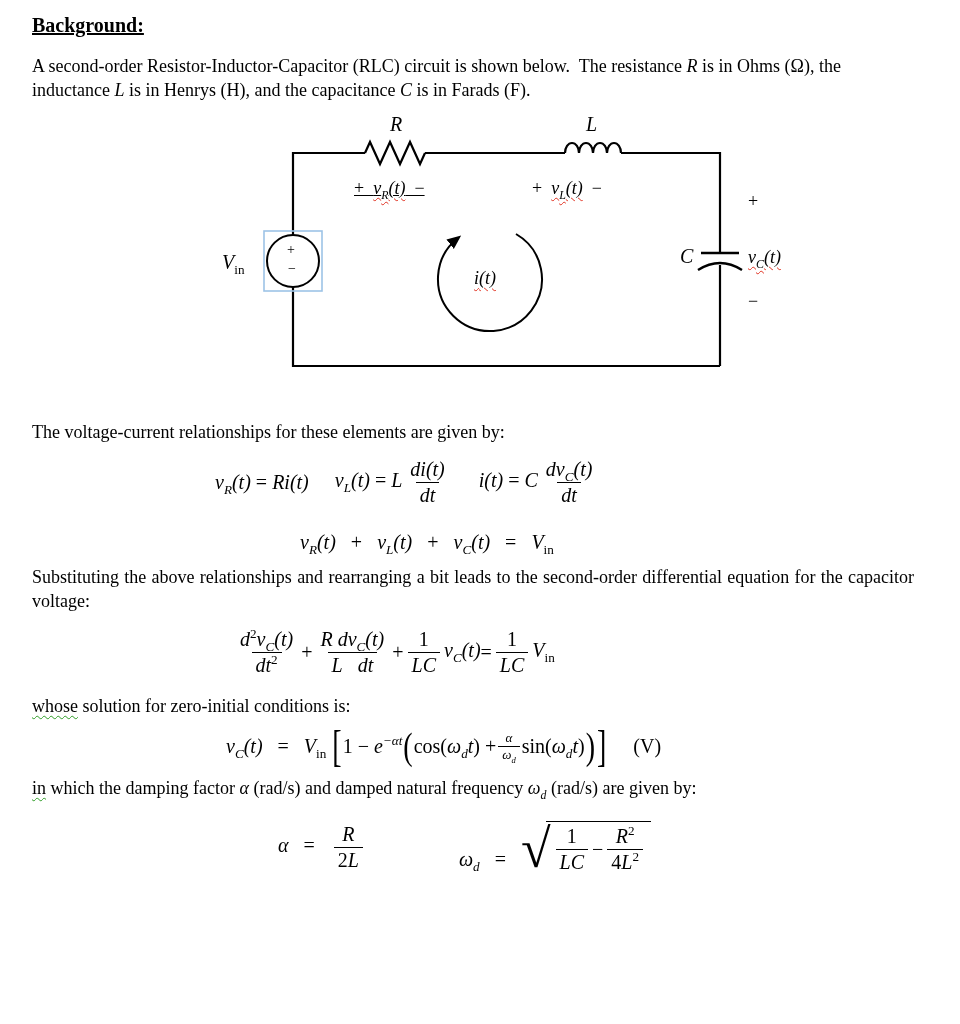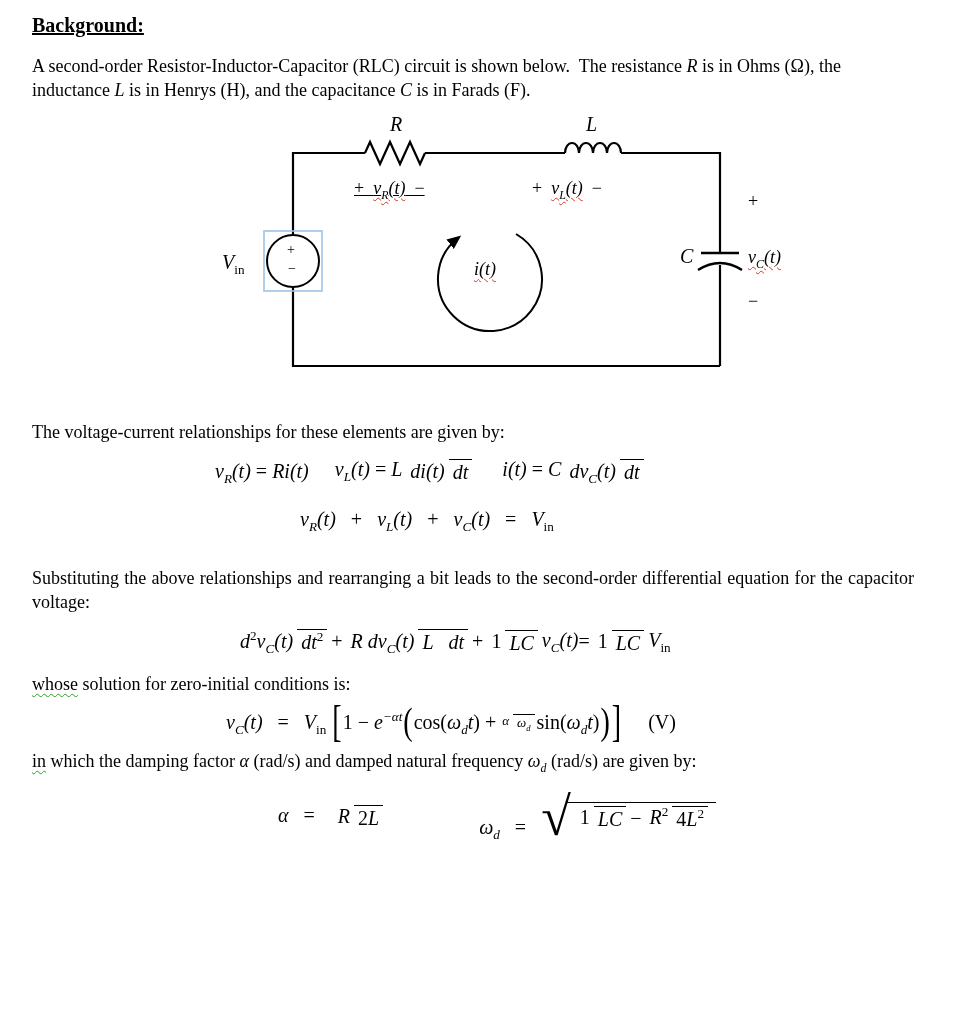--- a/index.html
+++ b/index.html
@@ -22,25 +22,25 @@
   
   .circuit { position:relative; height:288px; margin:2px 0 22px; }
   .circuit svg { position:absolute; left:183px; top:14px; }
   .clabel { position:absolute; font-size:20px; white-space:nowrap; }
   .clabel.sm { font-size:14px; }
   .clabel.md { font-size:18px; }
 
   
   .eqrow { display:flex; align-items:center; font-size:20px; white-space:nowrap; }
   .row-elements { padding-left:183px; gap:26px; margin:14px 0 24px; }
-  .row-kvl  { padding-left:268px; margin:6px 0 36px; }
+  .row-kvl  { padding-left:268px; margin:6px 0 12px; }
   .row-ode  { padding-left:200px; gap:0; margin:14px 0 18px;font-family:Liberation Serif, serif; }
   .row-sol  { padding-left:194px; margin:12px 0 14px; }
   .row-final{ padding-left:246px; gap:92px; margin:20px 0 0; }
-  .frac { display:inline-flex; align-items:center;
+  .frac { display:inline-flex; flex-direction:column; align-items:center;
           vertical-align:middle; text-align:center; margin:0 4px; line-height:1.15; }
   .frac .num { display:block; padding:0 4px 1px; }
   .frac .den { display:block; border-top:1.3px solid #000; padding:1px 4px 0; }
   .frac.small { font-size:13px; margin:0 2px; }
   .bk { display:inline-block; font-size:28px; line-height:1; transform:scaleY(1.35); padding:0 1px; font-weight:300; }
   .bk.sq { transform:scaleY(1.55); }
   .unit { margin-left:26px; }
   .sqrt { display:inline-flex; align-items:center; }
   .radical { font-size:54px; line-height:44px; font-weight:300; margin-right:-5px; transform:translateY(1px); }
   .radicand { display:inline-flex; align-items:center; border-top:1.6px solid #000; padding:3px 4px 0 6px; }
@@ -86,21 +86,21 @@
 
     <div class="clabel md" style="left:716px; top:80px;">+</div>
     <div class="clabel it" style="left:648px; top:134px;">C</div>
     <div class="clabel md" style="left:716px; top:136px;"><span class="it sq-red">v</span><sub class="it sq-red">C</sub><span class="it sq-red">(t)</span></div>
     <div class="clabel md" style="left:716px; top:180px;">−</div>
 
     <div class="clabel" style="left:190px; top:140px;"><span class="it">V</span><sub>in</sub></div>
     <div class="clabel sm" style="left:255px; top:131px;">+</div>
     <div class="clabel sm" style="left:256px; top:150px;">−</div>
 
-    <div class="clabel md" style="left:442px; top:148px;"><span class="it sq-red">i</span><span class="it sq-red">(t)</span></div>
+    <div class="clabel md" style="left:442px; top:157px;"><span class="it sq-red">i</span><span class="it sq-red">(t)</span></div>
   </div>
 
   <p>The voltage-current relationships for these elements are given by:</p>
 
   <div class="eqrow row-elements">
     <span class="eq"><span class="it">v</span><sub class="it">R</sub><span class="it">(t)</span><span>&nbsp;=&nbsp;</span><span class="it">Ri</span><span class="it">(t)</span></span>
     <span class="eq">
       <span><span class="it">v</span><sub class="it">L</sub><span class="it">(t)</span><span>&nbsp;=&nbsp;</span><span class="it">L</span></span><span class="frac">
           <span class="num"><span class="it">di</span><span class="it">(t)</span></span>
           <span class="den"><span class="it">dt</span></span>

